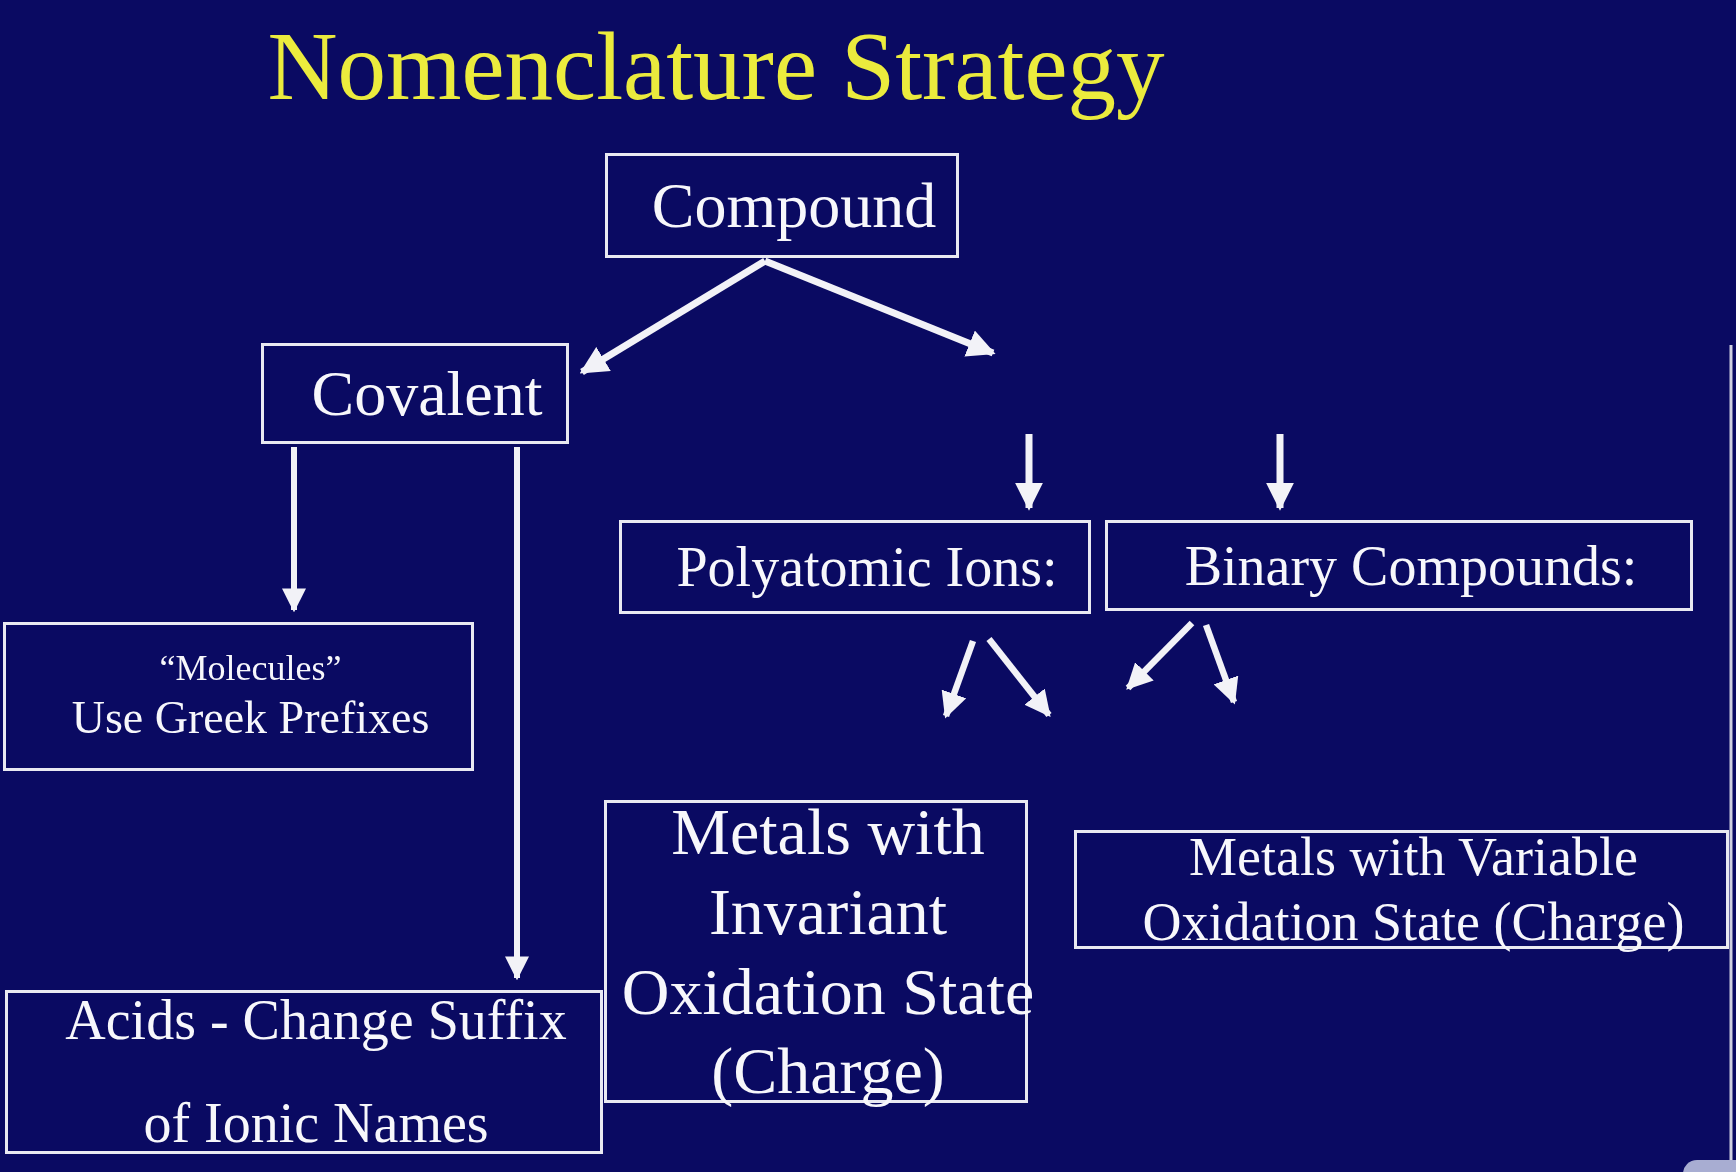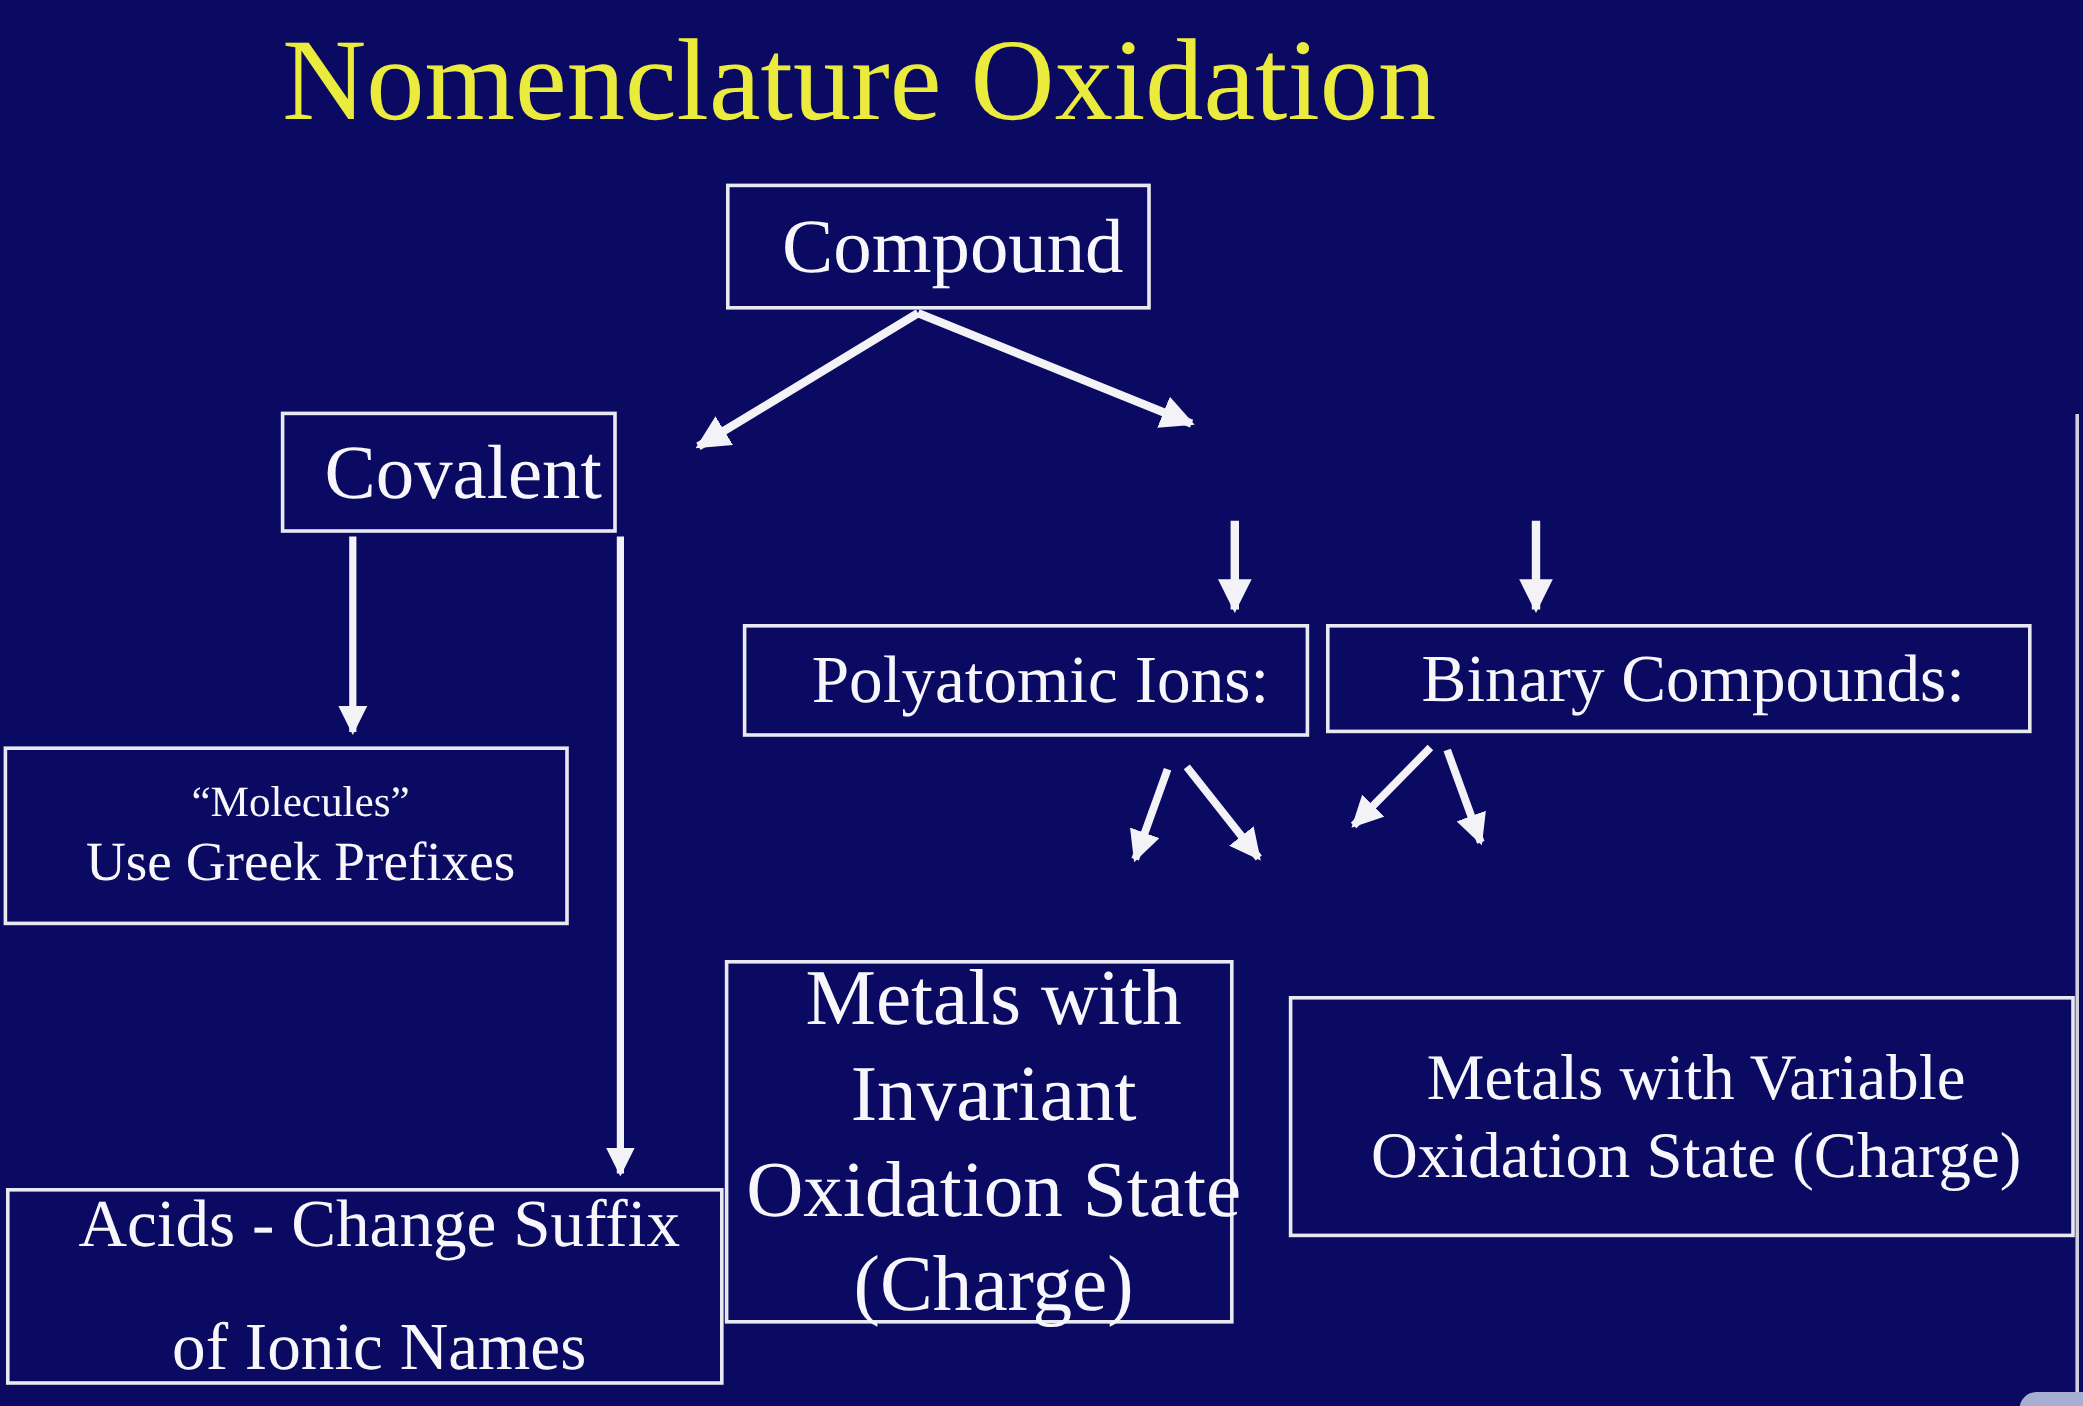--- a/index.html
+++ b/index.html
@@ -29,44 +29,44 @@
     display:flex;
     flex-direction:column;
     align-items:center;
     justify-content:center;
     text-align:center;
     background:transparent;
     padding-left:24px;
   }
   .box .ln{white-space:nowrap;}
   #box-compound        {left:605px;top:153px;width:354px;height:105px;font-size:64px;}
-  #box-covalent        {left:234px;top:343px;width:280px;height:101px;font-size:64px;}
+  #box-covalent        {left:261px;top:343px;width:308px;height:101px;font-size:64px;}
   #box-ionic           {left:1017px;top:331px;width:309px;height:102px;font-size:64px;}
   #box-polyatomic      {left:619px;top:520px;width:472px;height:94px;font-size:56px;}
   #box-binary          {left:1105px;top:520px;width:588px;height:91px;font-size:56px;}
   #box-molecules       {left:3px;top:622px;width:471px;height:149px;}
   #box-molecules .l1   {font-size:36px;line-height:1.15;}
   #box-molecules .l2   {font-size:46px;line-height:1.2;}
   #box-metals-invariant{left:604px;top:800px;width:424px;height:303px;font-size:66px;line-height:1.21;}
-  #box-metals-variable {left:1074px;top:830px;width:655px;height:201px;font-size:54px;line-height:1.2;}
+  #box-metals-variable {left:1074px;top:830px;width:655px;height:119px;font-size:54px;line-height:1.2;}
   #box-acids           {left:5px;top:990px;width:598px;height:164px;font-size:56px;line-height:1.3;gap:30px;}
   .corner-widget{
     position:absolute;
     left:1683px;top:1160px;
     width:70px;height:30px;
     background:var(--corner,#a8add2);
     border-radius:14px 0 0 0;
   }
 </style>
 </head>
 <body>
 
 <div class="slide" style="--bg: #0a0a62; --title: #ebeb3d; --border: #e9e9f2; --text: #f7f7fb; --arrow: #f2f2f7; --corner: #a8add2;">
 
-  <div class="title">Nomenclature Oxidation</div>
+  <div class="title">Nomenclature Strategy</div>
 
   <svg class="connectors" viewBox="0 0 1736 1172" xmlns="http://www.w3.org/2000/svg">
     <defs>
       <marker id="ah" viewBox="0 0 10 10" refX="9" refY="5" markerWidth="4" markerHeight="4" orient="auto-start-reverse" markerUnits="strokeWidth">
         <path d="M0,0 L10,5 L0,10 z" fill="#f2f2f7"></path>
       </marker>
     </defs>
     <line x1="765" y1="261" x2="582" y2="372" stroke-width="7" marker-end="url(#ah)"></line>
     <line x1="765" y1="261" x2="993" y2="353" stroke-width="7" marker-end="url(#ah)"></line>
     <line x1="294" y1="447" x2="294" y2="610" stroke-width="6" marker-end="url(#ah)"></line>

